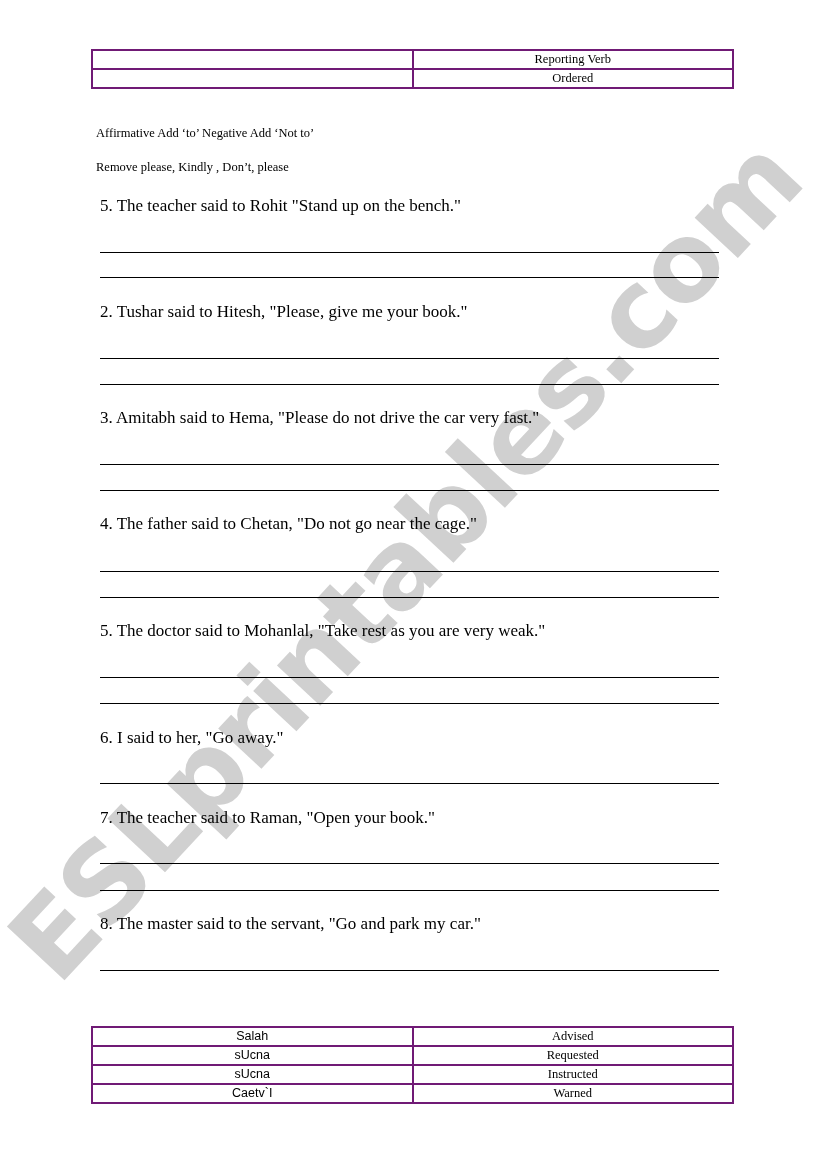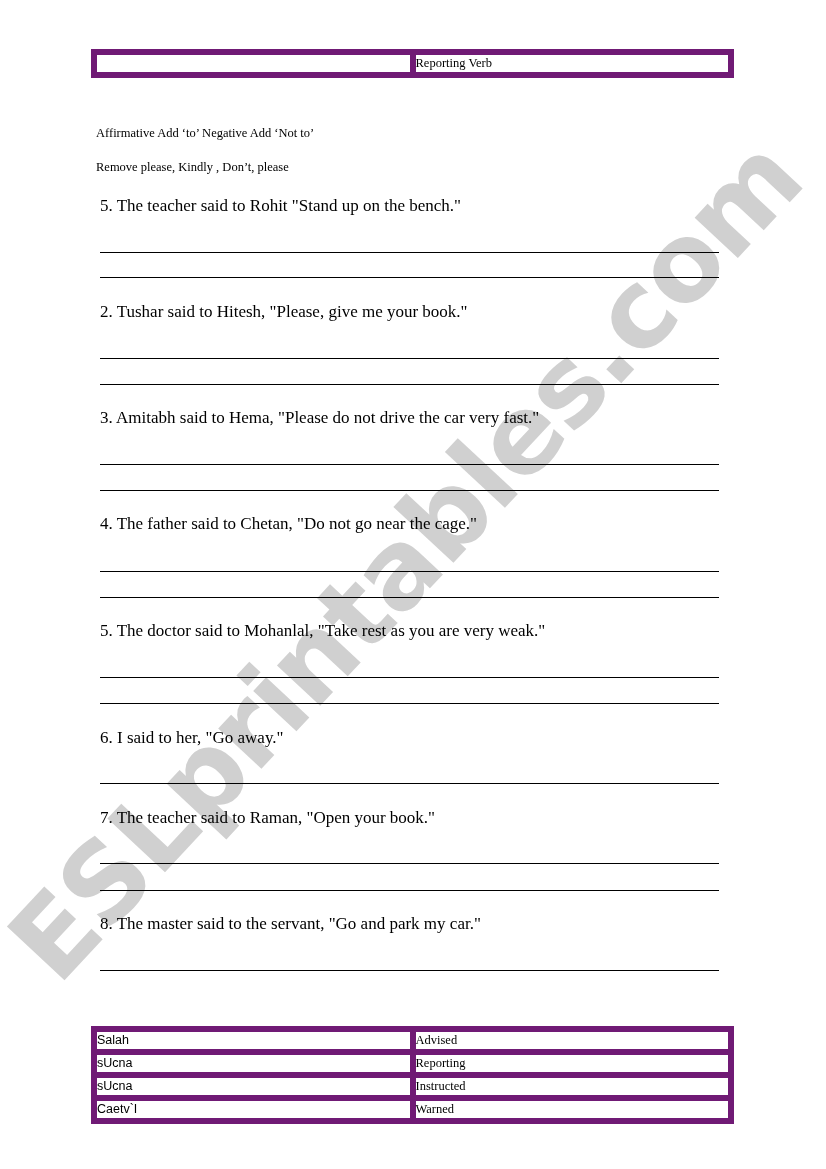--- a/index.html
+++ b/index.html
@@ -1,36 +1,40 @@
 <!DOCTYPE html>
 <html><head>
 <meta charset="utf-8">
 <style>
   html, body { margin: 0; padding: 0; background: #ffffff; }
   body { width: 826px; height: 1169px; position: relative; overflow: hidden; font-family: "Liberation Serif", serif; color: #000; }
   table.grid { position: absolute; left: 91px; width: 643px; border-collapse: collapse; table-layout: fixed; }
-  table.grid td { border: 6px solid #701a75; height: 17px; padding: 0; font-size: 12.5px; text-align: left; line-height: 17px; font-family: "Liberation Serif", serif; }
+  table.grid td { border: 2px solid #701a75; height: 17px; padding: 0; font-size: 12.5px; text-align: center; line-height: 17px; font-family: "Liberation Serif", serif; }
   table.grid td.sans { font-family: "Liberation Sans", sans-serif; font-size: 12.5px; }
   #top-table { top: 49px; }
   #bottom-table { top: 1026px; padding-left: 36px; }
   .note { position: absolute; left: 96px; font-size: 12.5px; text-align: center; }
   .q { position: absolute; left: 100px; font-size: 17px; }
   .line { position: absolute; left: 100px; width: 619px; border-top: 1px solid #000; height: 0; }
   .wm { position: absolute; left: 405px; top: 560px; transform: translate(-50%, -50%) rotate(-47deg); font-family: "DejaVu Sans", sans-serif; font-weight: bold; font-size: 108px; color: #c8c8c8; opacity: 0.85; white-space: nowrap; letter-spacing: -2px; pointer-events: none; }
 </style>
 </head>
 <body>
 
 <div class="wm">ESLprintables.com</div>
 
 <table id="top-table" class="grid">
   <tbody>
       <tr>
     <td></td>
     <td>Reporting Verb</td>
+  </tr>
+  <tr>
+    <td></td>
+    <td>Ordered</td>
   </tr>
 </tbody>
   </table>
 
 <div class="note" style="top:126px;">Affirmative Add ‘to’  Negative  Add ‘Not to’</div>
 <div class="note" style="top:160px;">Remove please, Kindly , Don’t, please</div>
 
 <div class="q" style="top:196px;">5. The teacher said to Rohit "Stand up on the bench."</div>
 <div class="line" style="top:252px;"></div>
 <div class="line" style="top:277px;"></div>
@@ -62,21 +66,21 @@
 <div class="line" style="top:970px;"></div>
 
 <table id="bottom-table" class="grid">
   <tbody>
       <tr>
     <td class="sans">Salah</td>
     <td>Advised</td>
   </tr>
   <tr>
     <td class="sans">sUcna</td>
-    <td>Reporting</td>
+    <td>Requested</td>
   </tr>
   <tr>
     <td class="sans">sUcna</td>
     <td>Instructed</td>
   </tr>
   <tr>
     <td class="sans">Caetv`I</td>
     <td>Warned</td>
   </tr>
 </tbody>

